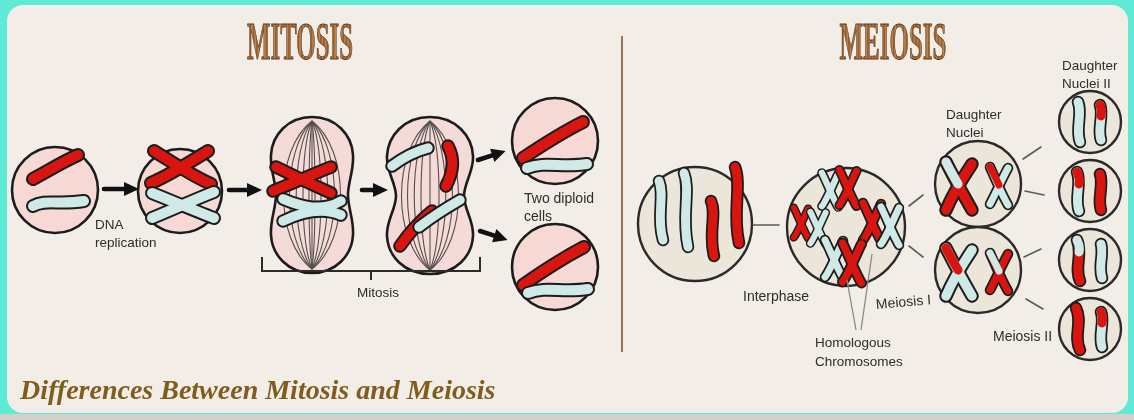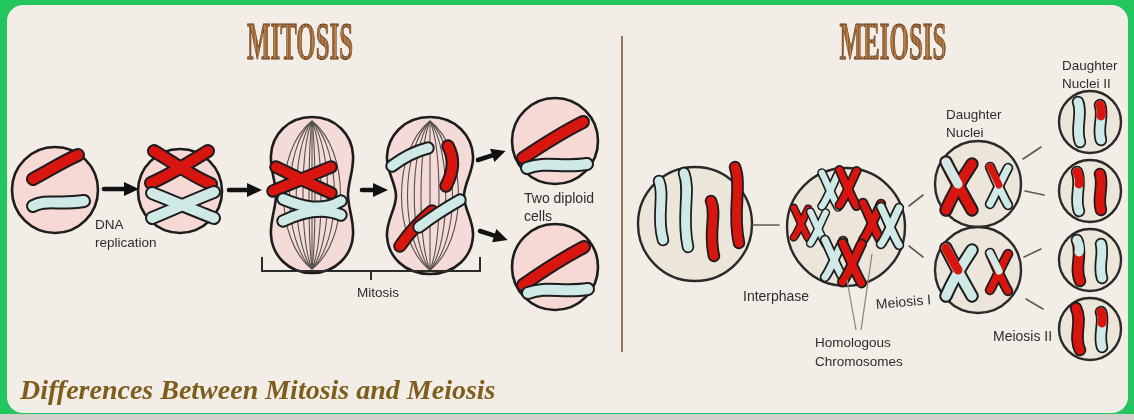--- a/index.html
+++ b/index.html
@@ -1,16 +1,16 @@
 <!DOCTYPE html>
 <html><head>
 <meta charset="utf-8">
 <style>
   html,body{margin:0;padding:0;background:#ffffff;}
-  .stage{position:relative;width:1134px;height:420px;background:#22c55e;overflow:hidden;
+  .stage{position:relative;width:1134px;height:420px;background:#5eead4;overflow:hidden;
          font-family:"Liberation Sans",sans-serif;}
   svg{display:block}
   
   .cellp{fill:#f6d9d5;stroke:#1c1c1c;stroke-width:2.6;}
   .cellb{fill:#ebe5da;stroke:#2a2a2a;stroke-width:2.4;}
   .mem{fill:#f5dbd7;stroke:#1c1c1c;stroke-width:2.6;}
   .sf{stroke:#55504d;stroke-width:1.1;fill:none;}
   
   .ol{stroke:#1c1c1c;fill:none;stroke-linecap:round;}
   .cr{stroke:#d9150f;fill:none;stroke-linecap:round;}

